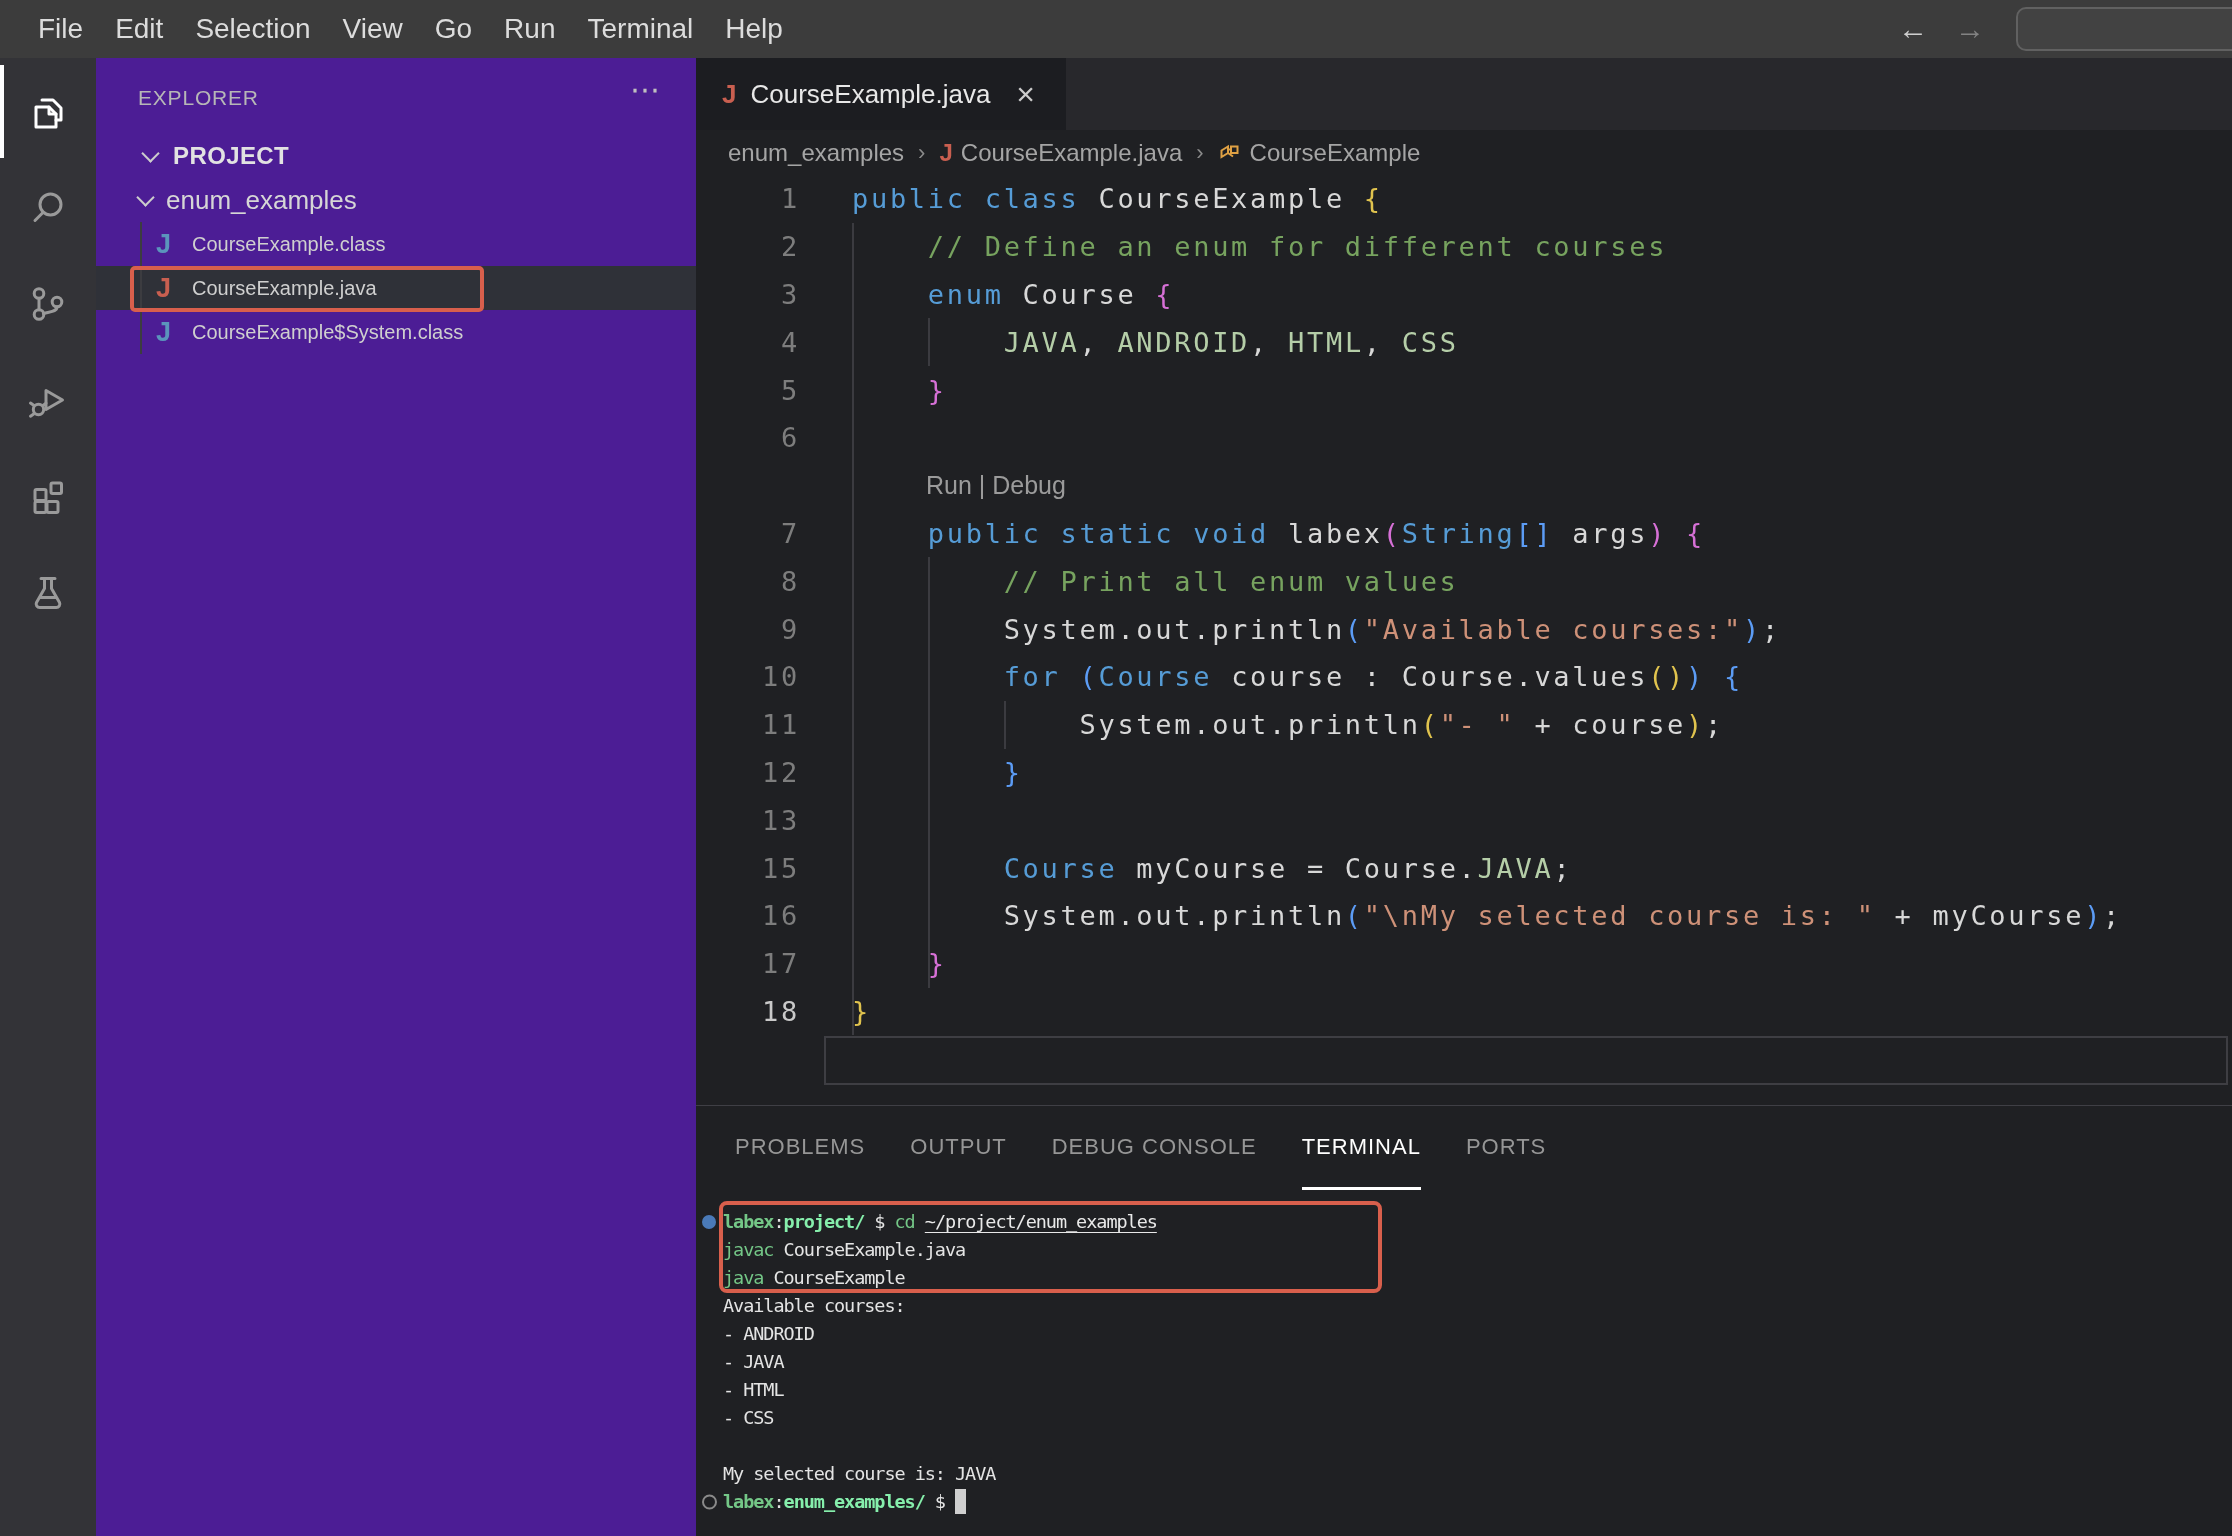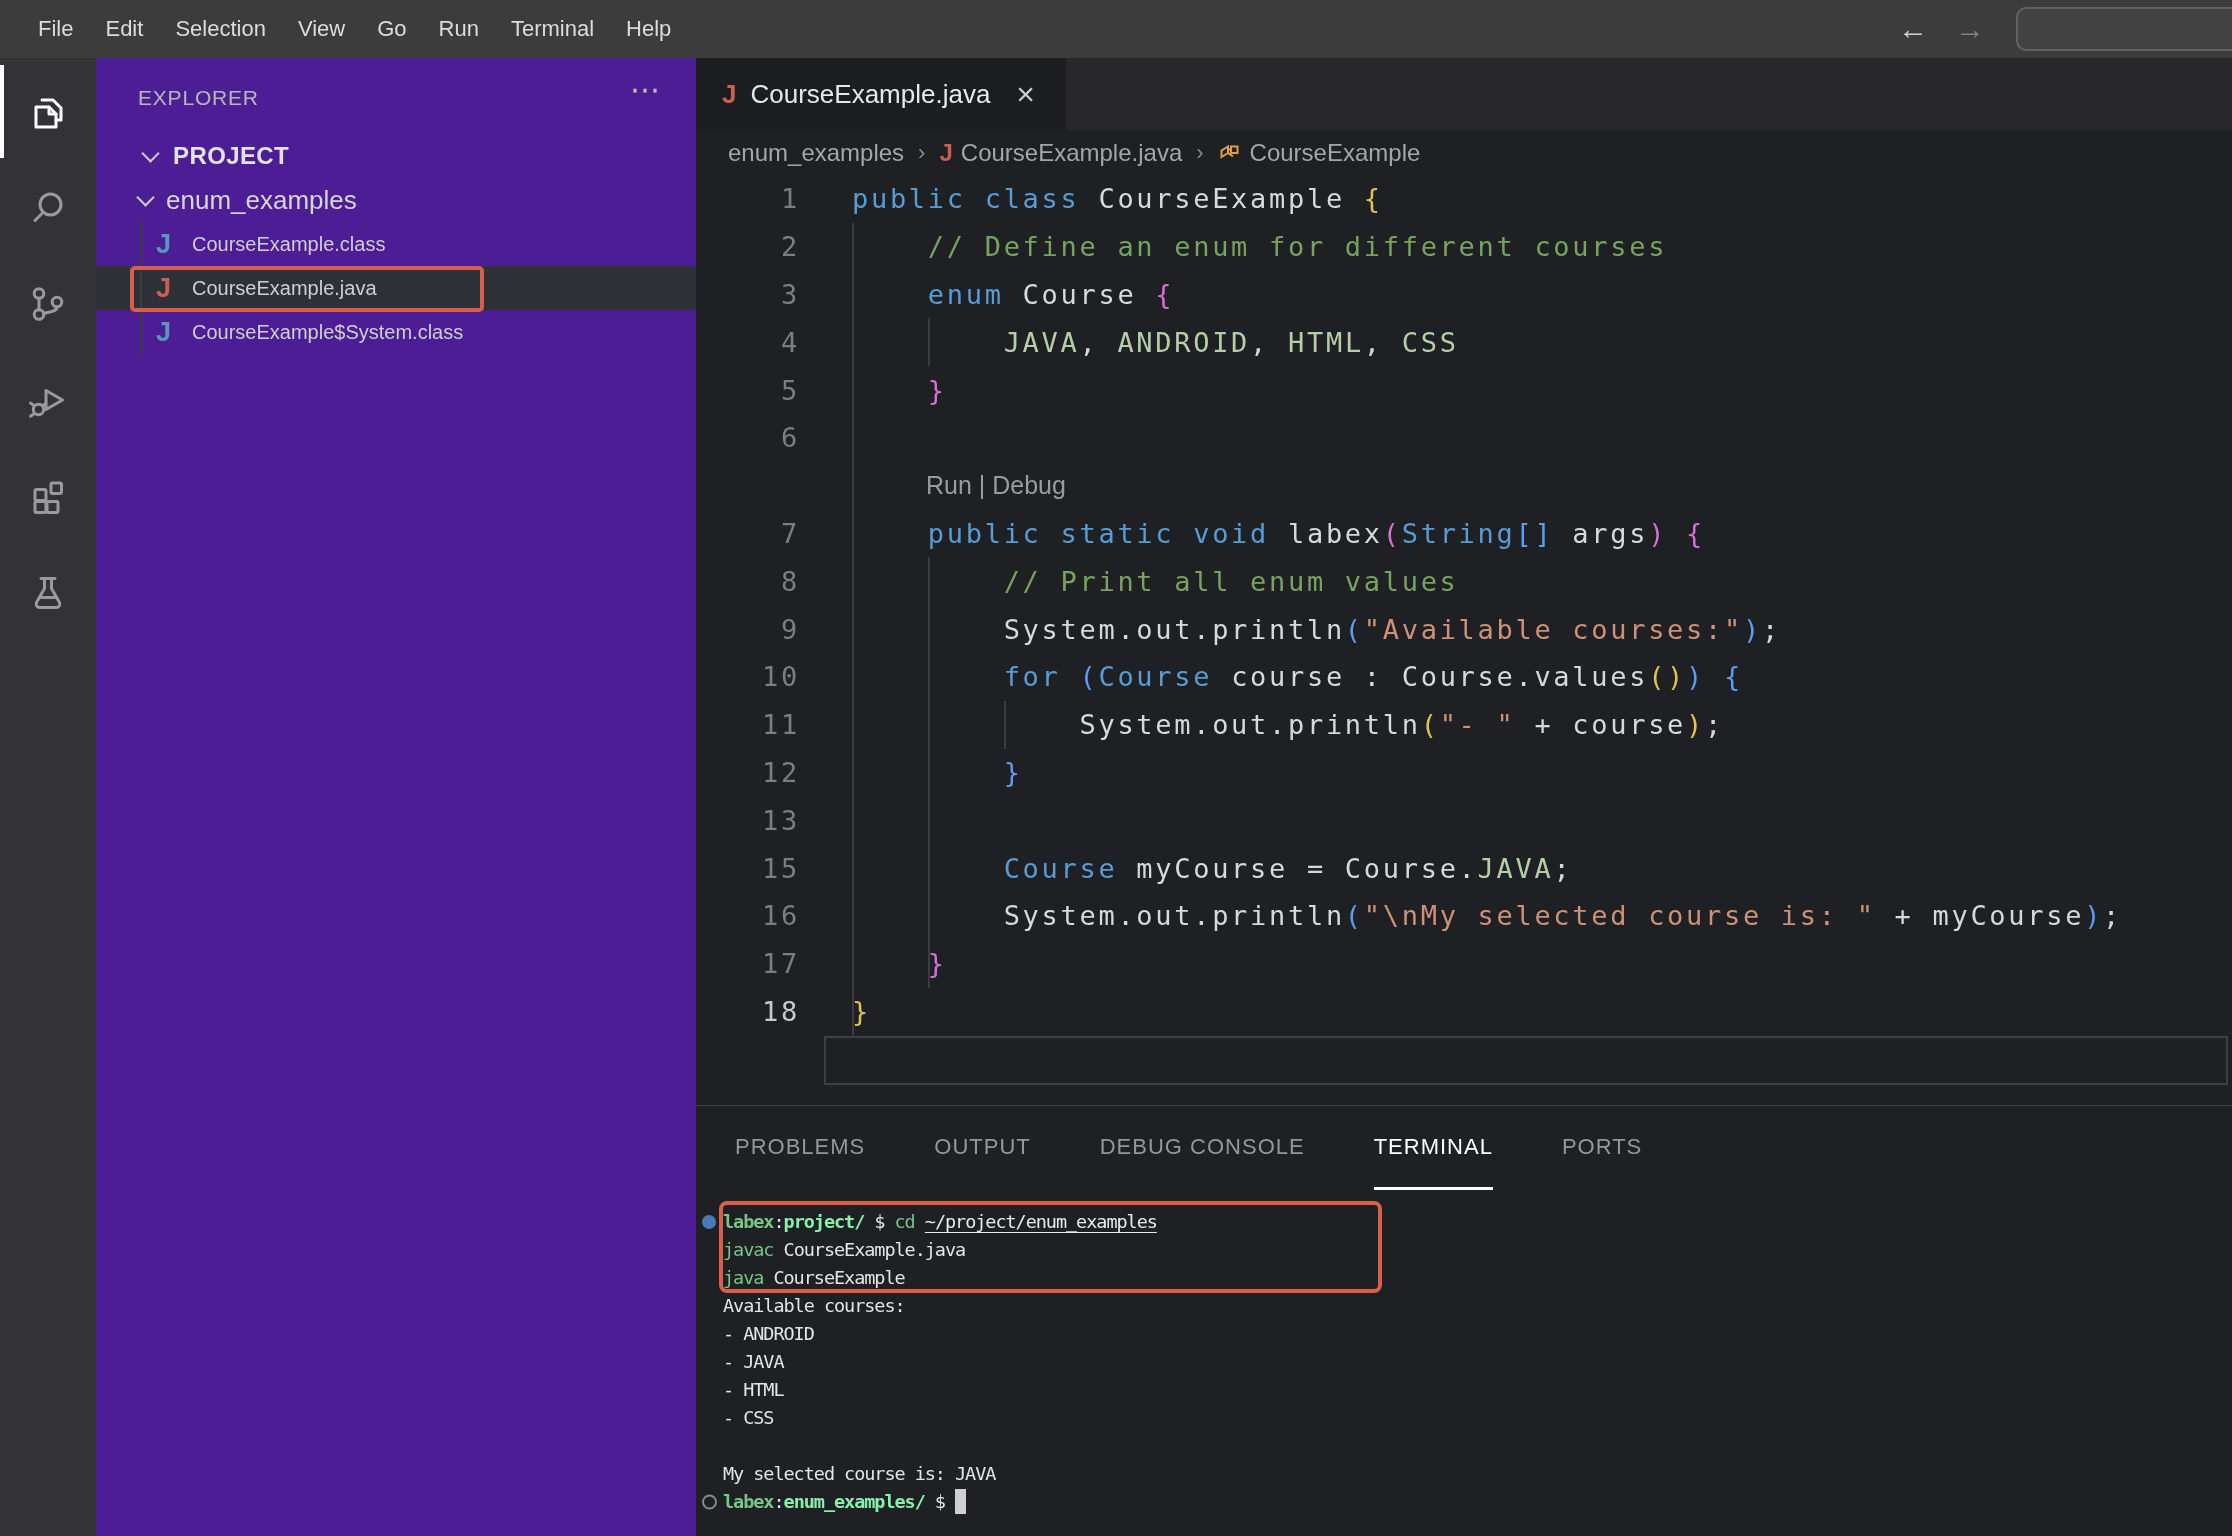--- a/index.html
+++ b/index.html
@@ -1,21 +1,21 @@
 <!DOCTYPE html>
 <html><head>
 <meta charset="utf-8">
 <style>
   html,body{margin:0;padding:0;background:#111;}
   .app{position:relative;width:2232px;height:1536px;background:#1f2023;overflow:hidden;
        font-family:"Liberation Sans",sans-serif;-webkit-font-smoothing:antialiased;}
   
   .menubar{position:absolute;left:0;top:0;width:2232px;height:58px;background:#3c3c3c;}
   .menu-items{position:absolute;left:22px;top:0;height:58px;display:flex;align-items:center;}
-  .menu-item{color:#dcdcdc;font-size:22px;padding:0 16px;cursor:default;}
+  .menu-item{color:#dcdcdc;font-size:28px;padding:0 16px;cursor:default;}
   .nav-arrow{position:absolute;top:0;height:58px;display:flex;align-items:center;font-size:30px;}
   .nav-back{left:1898px;color:#cfcfcf;}
   .nav-fwd{left:1955px;color:#838383;}
   .cmd-box{position:absolute;left:2016px;top:7px;width:230px;height:40px;background:#424242;
            border:2px solid #616161;border-radius:10px;}
   
   .activitybar{position:absolute;left:0;top:58px;width:96px;height:1478px;background:#333337;}
   .ab-indicator{position:absolute;left:0;top:7px;width:4px;height:93px;background:#ffffff;}
   .ab-slot{position:absolute;left:0;width:96px;height:96px;display:flex;align-items:center;justify-content:center;color:#9a9a9a;}
   .ab-slot.active{color:#ffffff;}
@@ -60,21 +60,21 @@
   .code-row.current .ln{color:#c9c9c9;}
   .ctext{padding-left:52px;}
   .codelens-row{height:47.8px;display:flex;align-items:center;padding-left:230px;
                 font-family:"Liberation Sans",sans-serif;font-size:25px;letter-spacing:0;color:#9b9b9b;}
   .guide{position:absolute;width:2px;background:#3b3b40;}
   .cur-line{position:absolute;left:128px;right:4px;height:45px;border:2px solid #3e3e43;pointer-events:none;}
   .tk-kw{color:#569cd6;} .tk-id{color:#d8d8d8;} .tk-cm{color:#77a35f;} .tk-en{color:#b5cea8;}
   .tk-st{color:#ce9178;} .tk-b1{color:#e0c34e;} .tk-b2{color:#d670d6;} .tk-b3{color:#5c9cf5;}
   
   .panelheader{position:absolute;left:0;top:1047px;width:100%;height:85px;border-top:1px solid #3f3f45;
-               display:flex;align-items:center;background:#1f2023;gap:24px;}
+               display:flex;align-items:center;background:#1f2023;}
   .ptab{color:#969696;font-size:22px;letter-spacing:1px;margin-right:45px;height:83px;
         display:flex;align-items:center;border-bottom:3px solid transparent;box-sizing:border-box;}
   .ptab:first-child{margin-left:39px;}
   .ptab.active{color:#ffffff;border-bottom-color:#ffffff;}
   
   .terminal{position:absolute;left:0;top:1132px;width:100%;height:346px;padding-top:18px;box-sizing:border-box;
             font-family:"DejaVu Sans Mono",monospace;font-size:18.5px;letter-spacing:-1.05px;}
   .t-row{height:28px;line-height:28px;position:relative;padding-left:27px;white-space:pre;}
   .t-deco{position:absolute;left:6px;top:50%;transform:translateY(-50%);border-radius:50%;}
   .t-deco.filled{width:14px;height:14px;background:#4a7ab8;}

